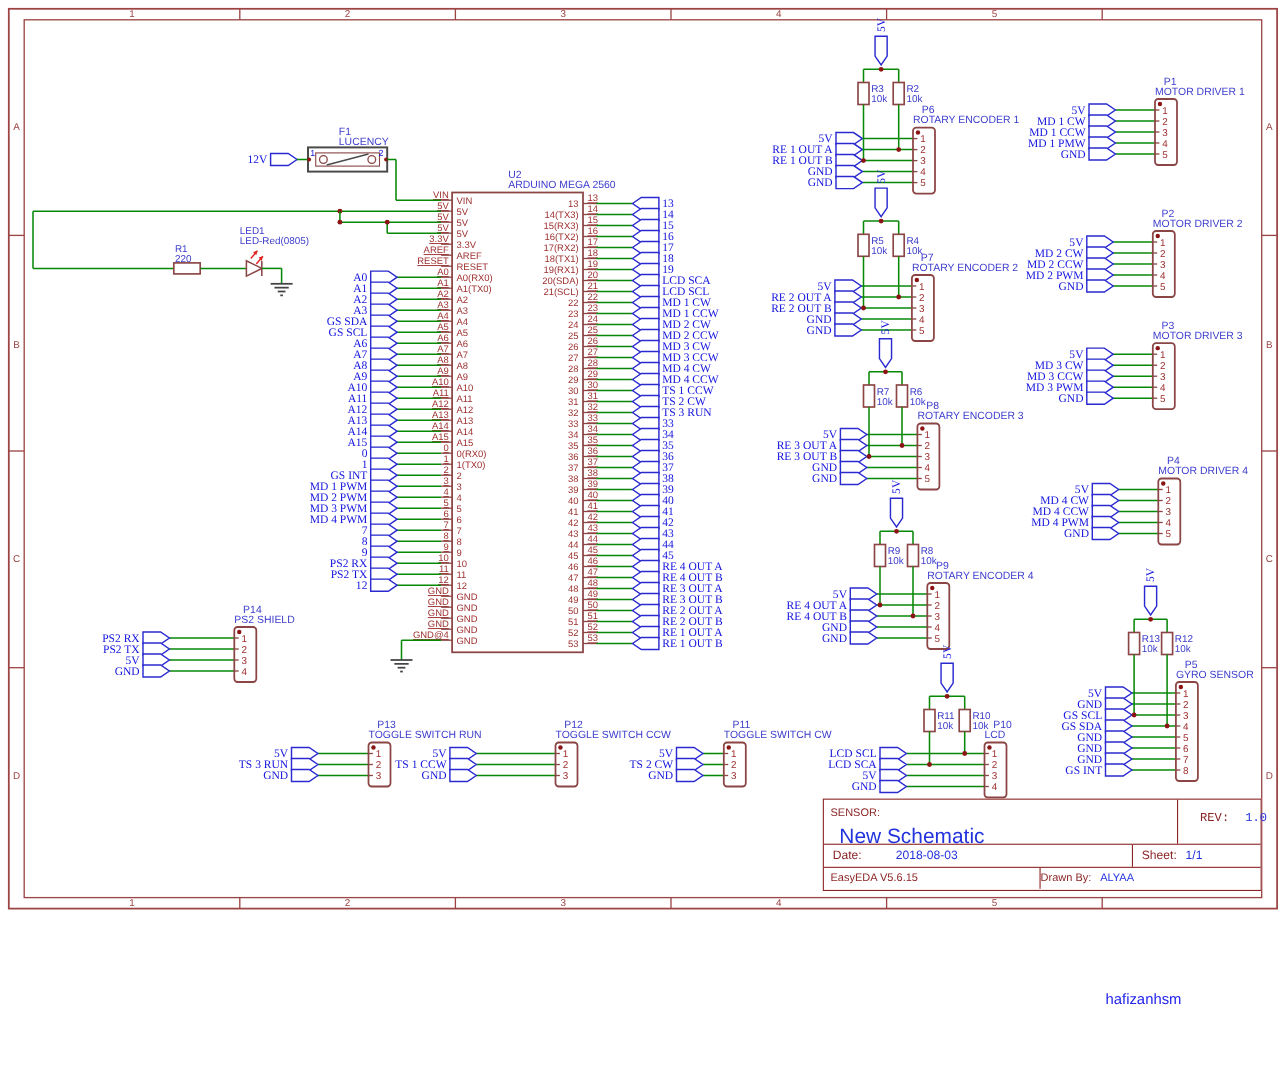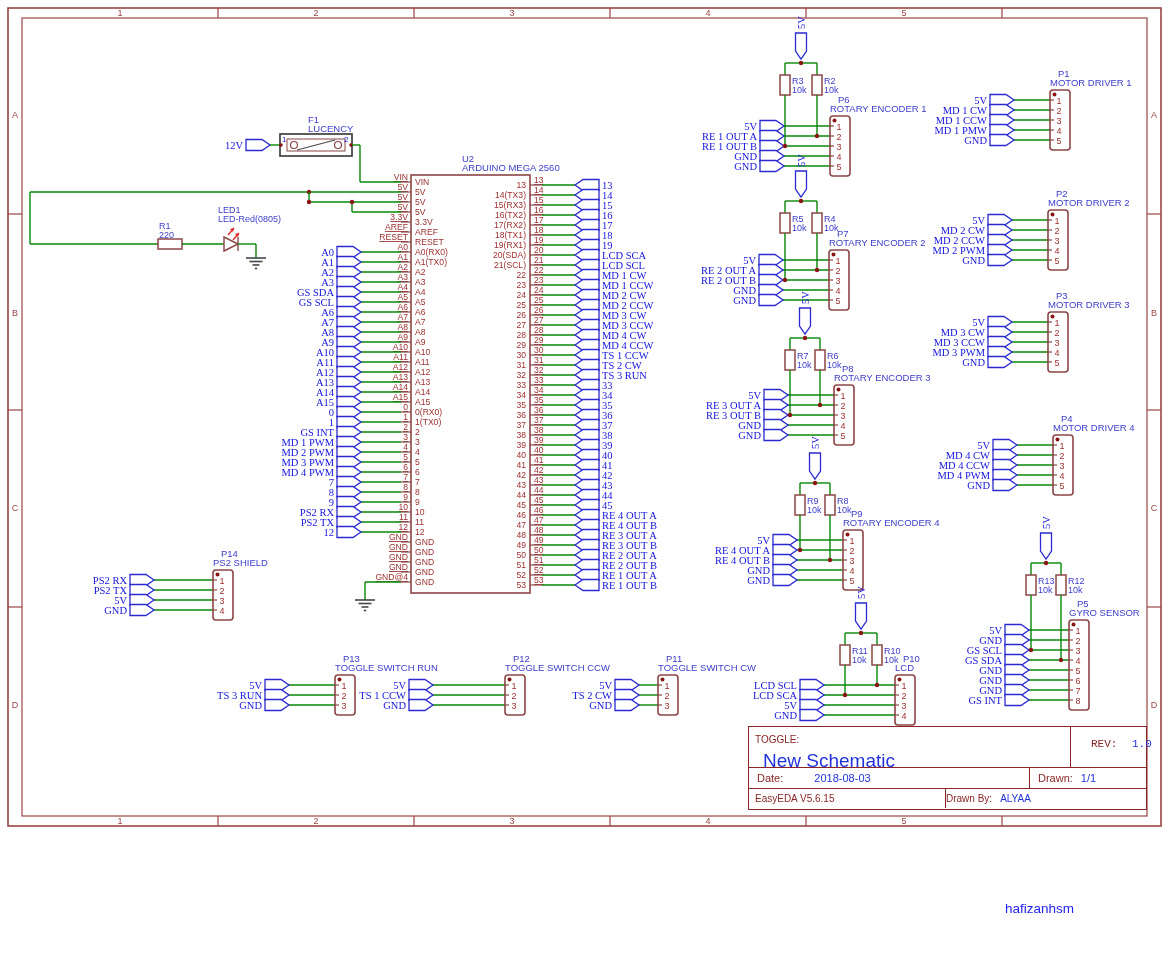--- a/index.html
+++ b/index.html
@@ -1050,35 +1050,35 @@
       <line x1="256" y1="244" x2="256" y2="258" stroke="#078807" stroke-width="1.4"></line>
       <line x1="246" y1="258" x2="266" y2="258" stroke="#444" stroke-width="1.6"></line>
       <line x1="249.5" y1="261.5" x2="262.5" y2="261.5" stroke="#444" stroke-width="1.6"></line>
       <line x1="252.5" y1="265" x2="259.5" y2="265" stroke="#444" stroke-width="1.6"></line>
       <line x1="254.8" y1="268.5" x2="257.2" y2="268.5" stroke="#444" stroke-width="1.6"></line>
     </svg>
 
   <div class="title-block">
     <div class="tb-row1">
       <div class="tb-title-cell">
-        <span class="tb-title-label">TOGGLE:</span>
+        <span class="tb-title-label">SENSOR:</span>
         <div class="tb-title">New Schematic</div>
       </div>
       <div class="tb-rev-cell">
         <span class="lbl">REV:</span>
         <span class="val">1.0</span>
       </div>
     </div>
     <div class="tb-row2">
       <div class="tb-date">
         <span class="lbl">Date:</span>
         <span class="val">2018-08-03</span>
       </div>
       <div class="tb-sheet">
-        <span class="lbl">Drawn:</span>
+        <span class="lbl">Sheet:</span>
         <span class="val">1/1</span>
       </div>
     </div>
     <div class="tb-row3">
       <div class="tb-tool">EasyEDA V5.6.15</div>
       <div class="tb-drawn">
         <span class="lbl">Drawn By:</span>
         <span class="val">ALYAA</span>
       </div>
     </div>

